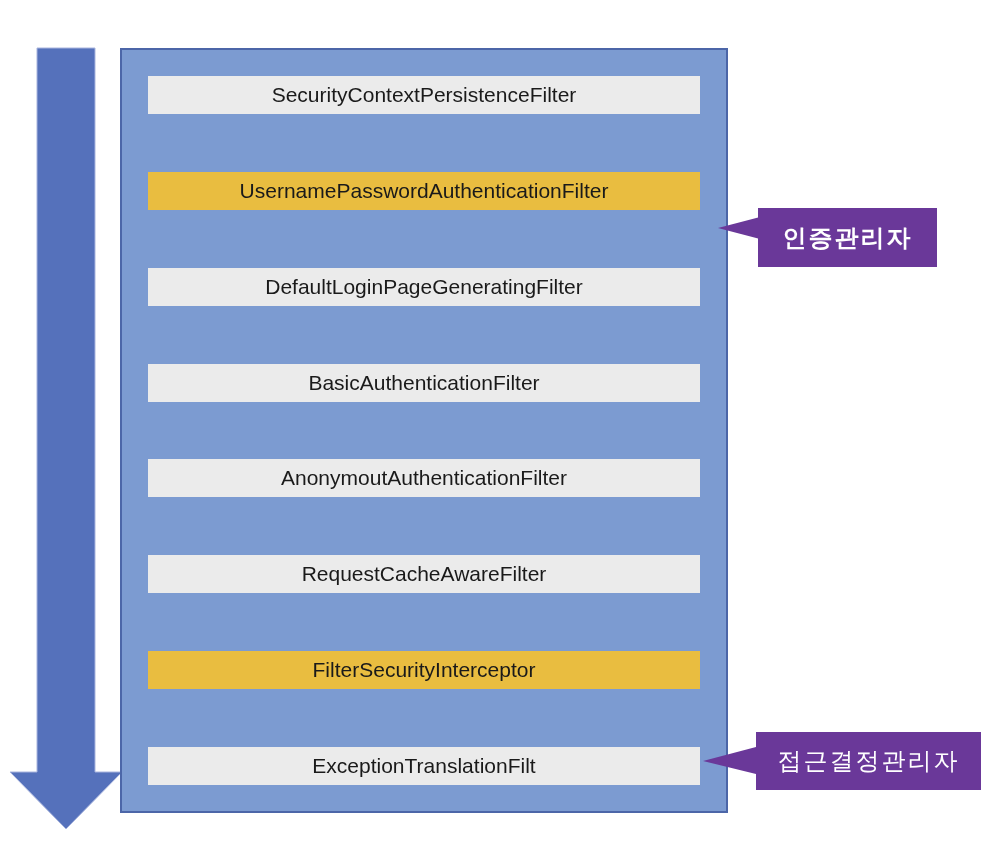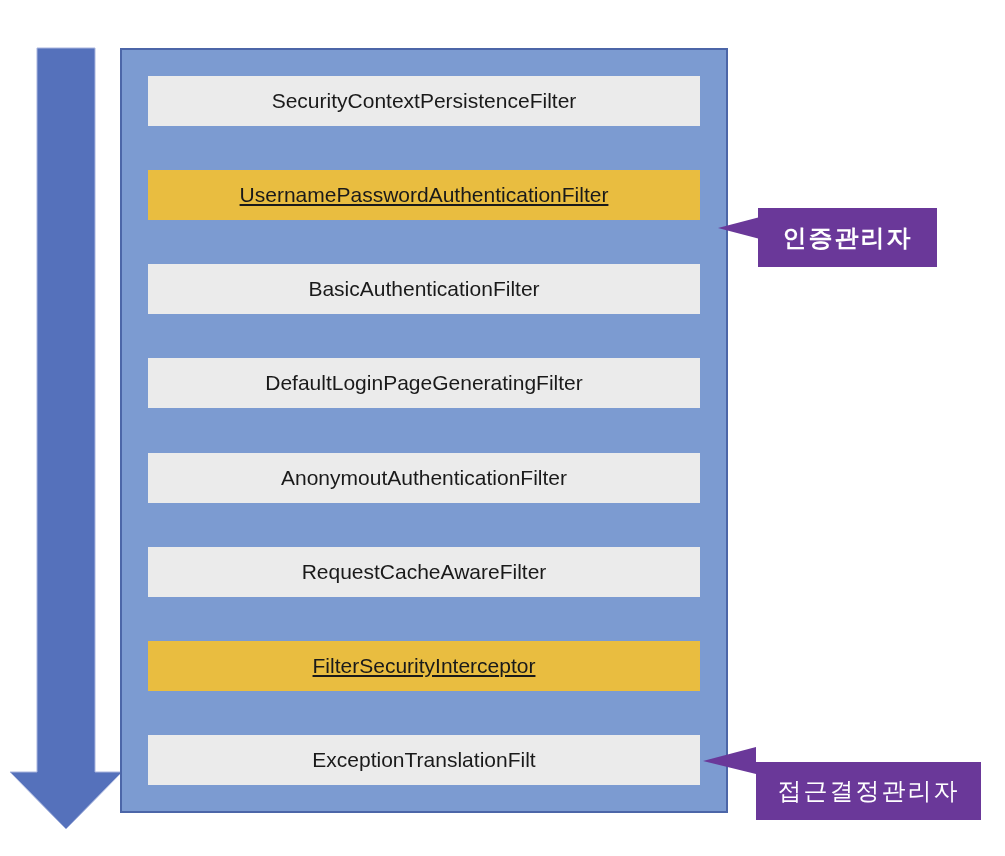--- a/index.html
+++ b/index.html
@@ -37,46 +37,45 @@
     left: 120px; top: 48px;
     width: 608px; height: 765px;
     background: var(--container);
     border: 2px solid var(--container-border);
     display: flex;
     flex-direction: column;
     justify-content: space-between;
     padding: 26px 26px;
   }
   .filter-row {
-    height: 50px;
+    height: 38px;
     background: var(--box);
     display: flex;
     align-items: center;
     justify-content: center;
     font-size: 21px;
     color: var(--text);
     white-space: nowrap;
   }
   .filter-row.highlight {
     background: var(--highlight);
-    text-decoration: underline;
   }
   .callout-box {
     position: absolute;
     background: var(--callout);
     color: var(--callout-text);
     display: flex;
     align-items: center;
     justify-content: center;
     font-size: 24px;
     letter-spacing: 2px;
     white-space: nowrap;
   }
   #callout-auth { left: 758px; top: 208px; width: 179px; height: 59px; font-weight: bold; }
-  #callout-access { left: 756px; top: 762px; width: 225px; height: 58px; }
+  #callout-access { left: 756px; top: 732px; width: 225px; height: 58px; }
   .callout-pointer { position: absolute; }
   .callout-pointer polygon { fill: var(--callout); }
   #pointer-auth { left: 714px; top: 210px; }
   #pointer-access { left: 699px; top: 740px; }
 </style>
 </head>
 <body>
 
 <div class="stage">
 
@@ -86,24 +85,24 @@
 
   <div class="chain-container">
 
   <div class="filter-row">
       <span>SecurityContextPersistenceFilter</span>
     </div>
       <div class="filter-row highlight">
       <span>UsernamePasswordAuthenticationFilter</span>
     </div>
       <div class="filter-row">
-      <span>BasicAuthenticationFilter</span>
+      <span>DefaultLoginPageGeneratingFilter</span>
     </div>
       <div class="filter-row">
-      <span>DefaultLoginPageGeneratingFilter</span>
+      <span>BasicAuthenticationFilter</span>
     </div>
       <div class="filter-row">
       <span>AnonymoutAuthenticationFilter</span>
     </div>
       <div class="filter-row">
       <span>RequestCacheAwareFilter</span>
     </div>
       <div class="filter-row highlight">
       <span>FilterSecurityInterceptor</span>
     </div>

